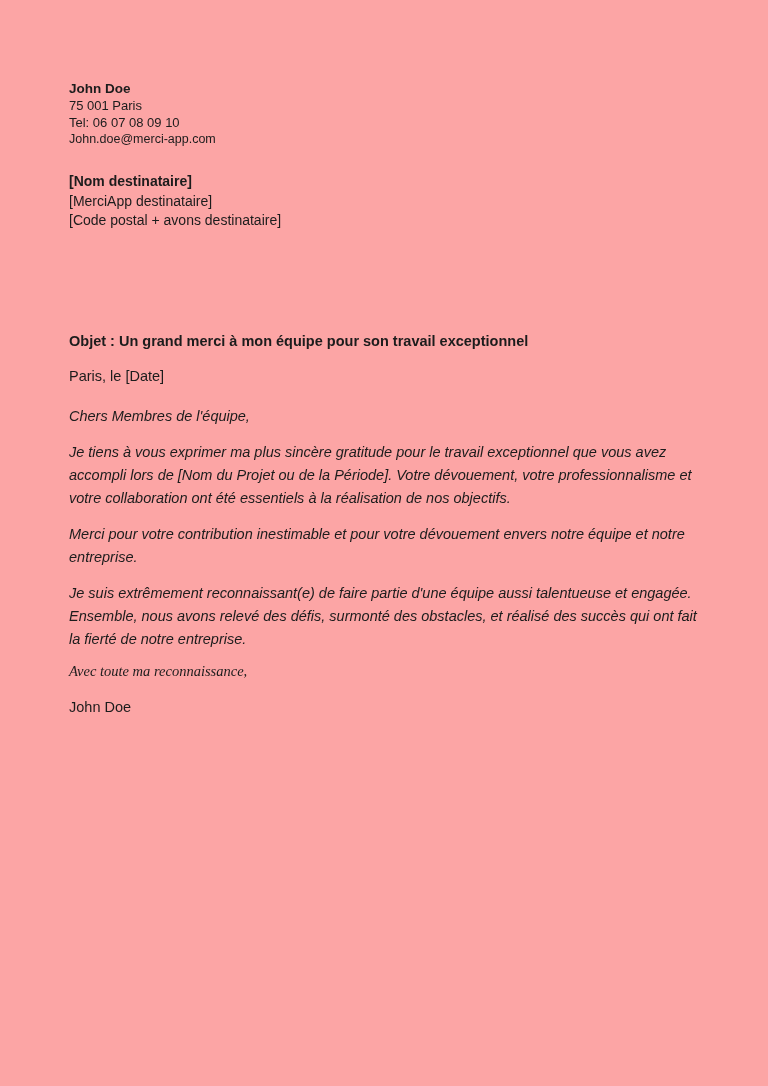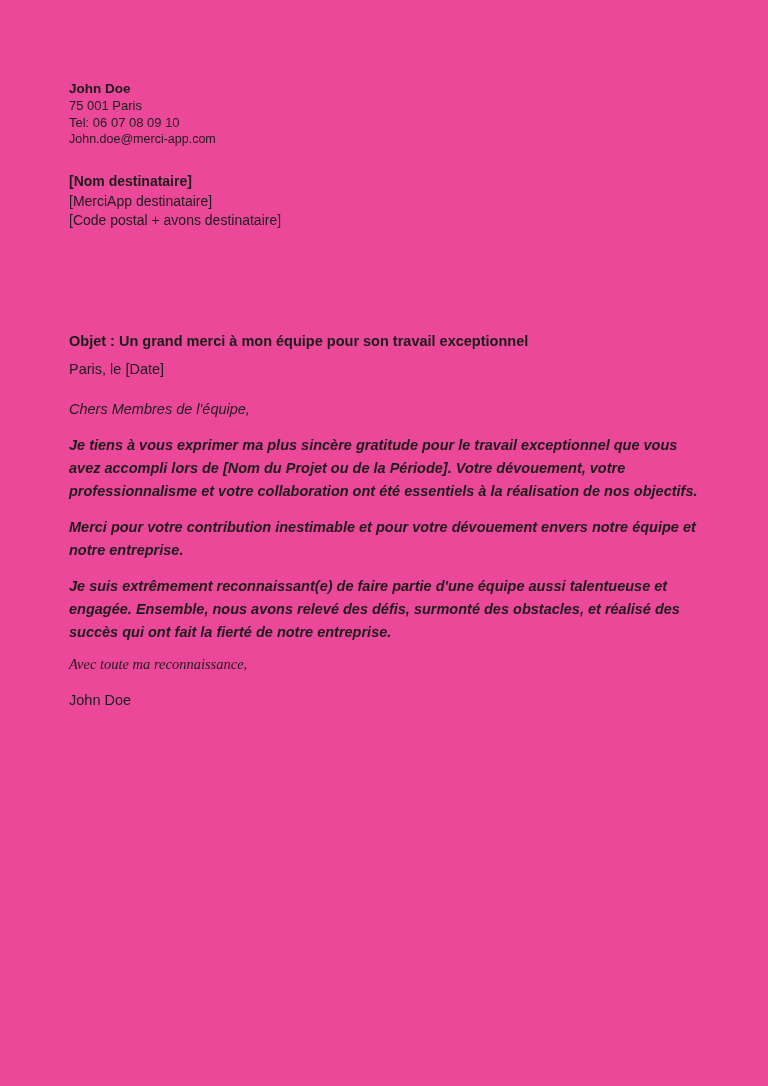--- a/index.html
+++ b/index.html
@@ -3,21 +3,21 @@
 <meta charset="utf-8">
 <style>
   * { margin: 0; padding: 0; box-sizing: border-box; }
   html, body {
     background: #ffffff;
   }
   .page {
     position: relative;
     width: 768px;
     height: 1086px;
-    background: #ec4899;
+    background: #fca5a5;
     font-family: "Liberation Sans", sans-serif;
     color: #1c1c1c;
     overflow: hidden;
   }
   .content {
     position: absolute;
     top: 0; left: 0;
     width: 768px;
     padding: 80px 70px 0 69px;
   }
@@ -45,36 +45,35 @@
   }
   
   .subject {
     margin-top: 101px;
     font-weight: bold;
     font-size: 14.5px;
     line-height: 18px;
   }
   
   .date-line {
-    margin-top: 10px;
+    margin-top: 17px;
     font-size: 14.5px;
     line-height: 18px;
   }
   
   .body-text {
     font-size: 14.5px;
     line-height: 23px;
     font-style: italic;
   }
   .salutation {
     margin-top: 20px;
   }
   .para {
     margin-top: 13px;
-    font-weight: bold;
   }
   .closing {
     margin-top: 9px;
     font-family: Liberation Serif, serif;
   }
   .signature {
     margin-top: 13px;
     font-style: normal;
     font-size: 14.5px;
     line-height: 23px;

